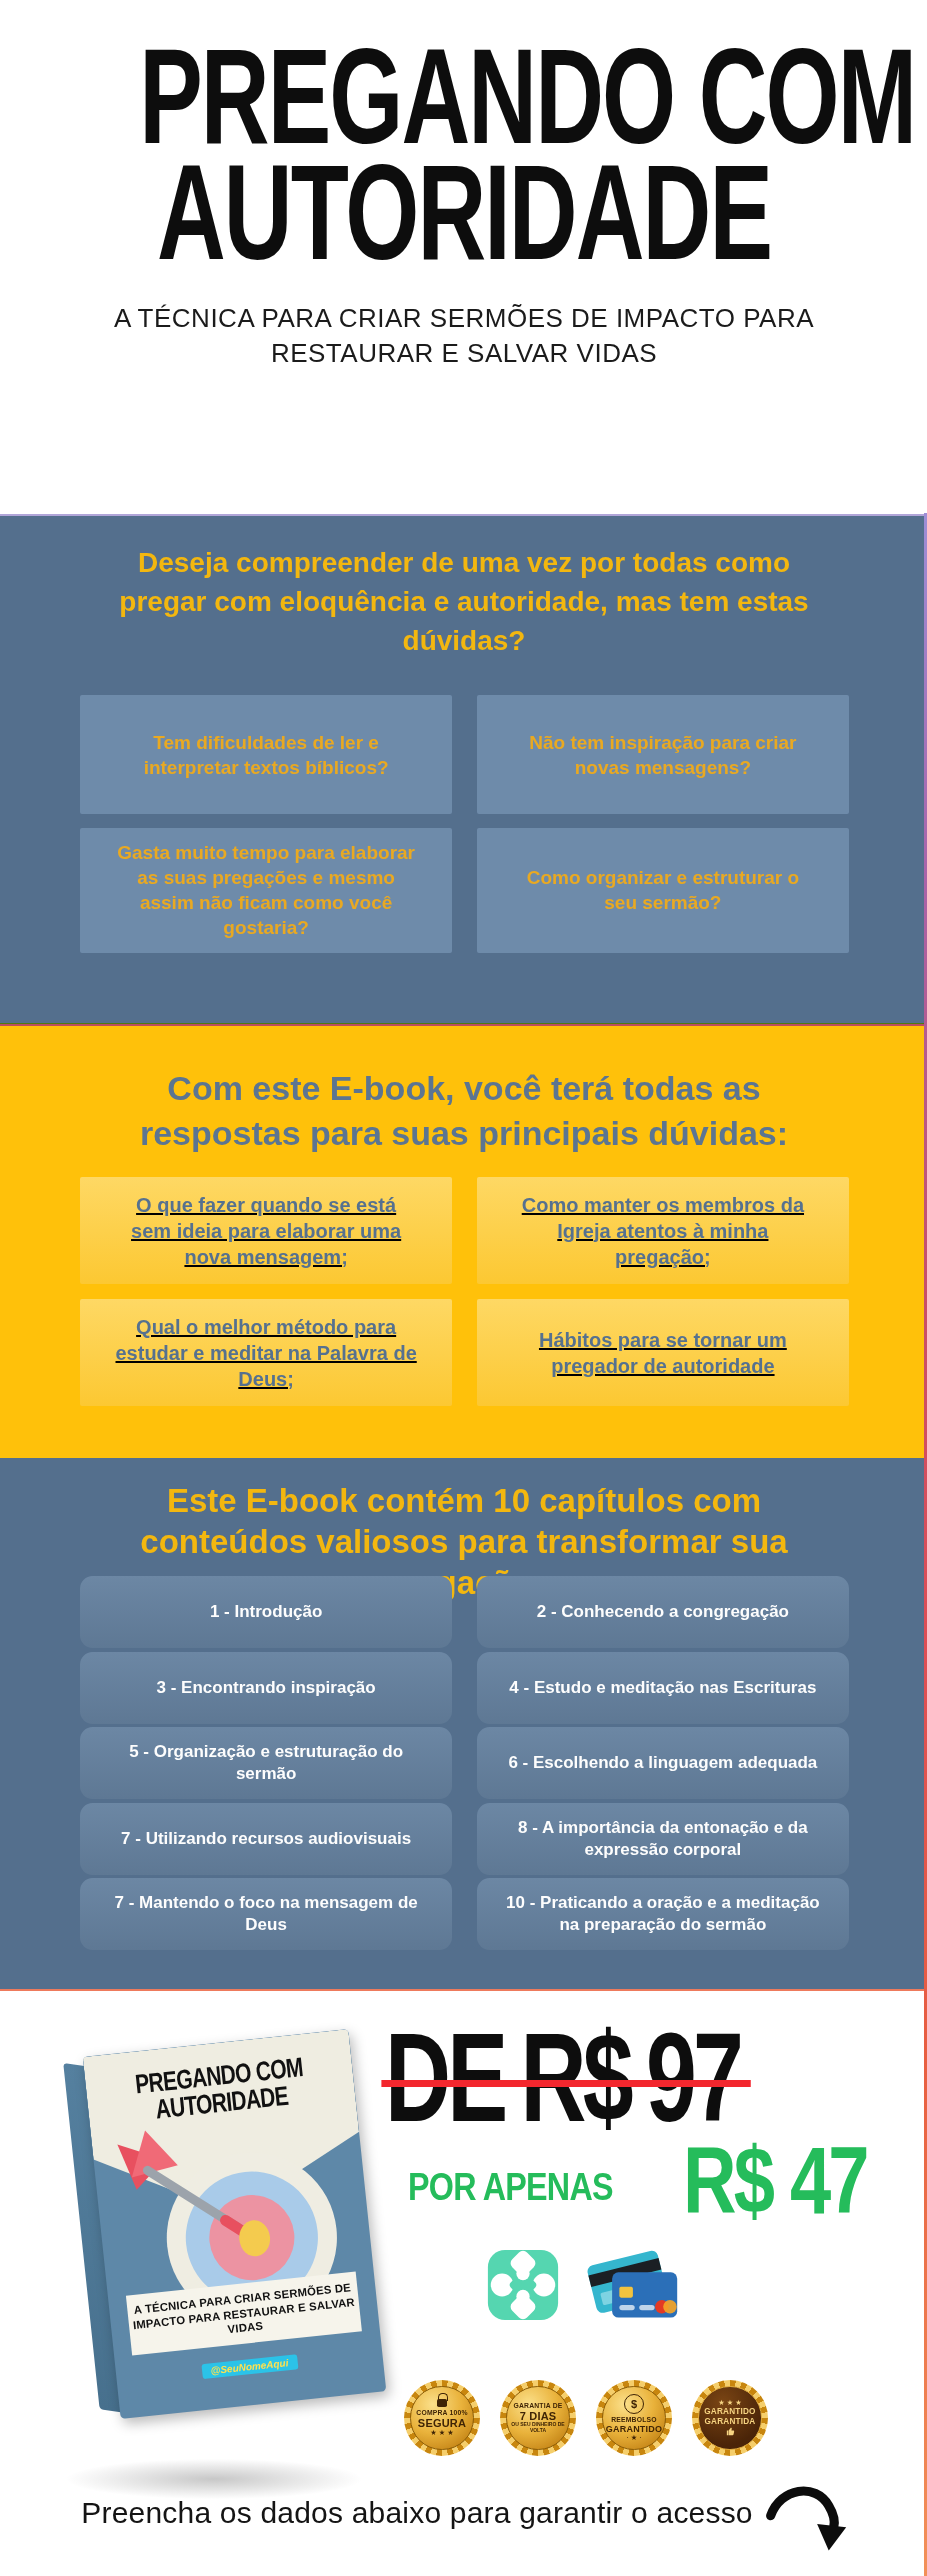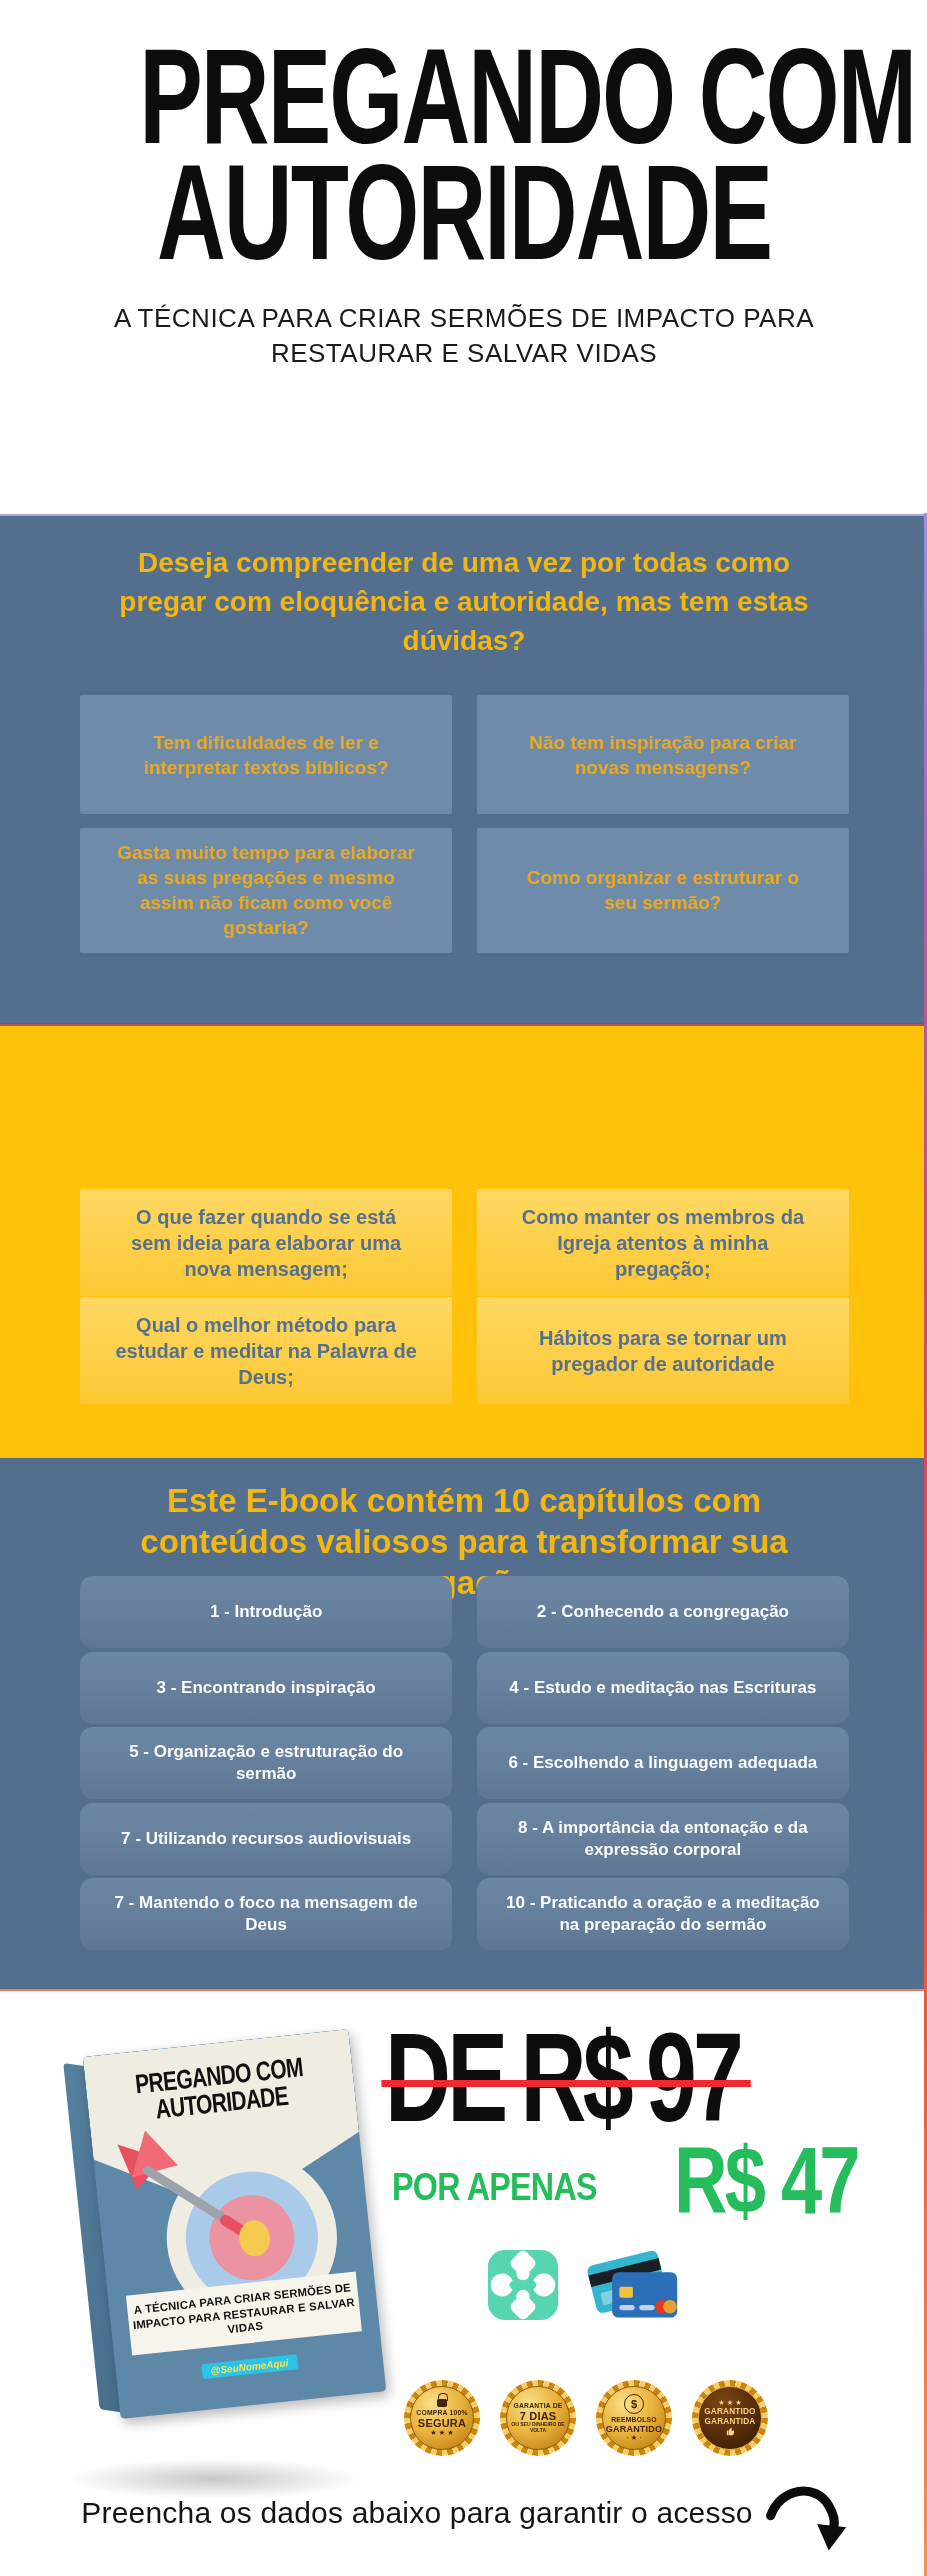--- a/index.html
+++ b/index.html
@@ -33,21 +33,21 @@
   
   .sec-heading { text-align:center; font-weight:700; margin:0 auto; }
   .doubts-heading   { padding-top:0; margin-top:27px; width:734px; font-size:28px; line-height:39px; color:#F3B70F; }
   .answers-heading  { margin-top:40px; width:706px; font-size:34px; line-height:45px; color:#5C7591; }
   .chapters-heading { margin-top:22px; width:761px; font-size:33px; line-height:41px; color:#F3B70F; }
   .qgrid {
     position:absolute; left:80px; width:769px;
     display:grid; grid-template-columns:1fr 1fr; column-gap:24.5px;
   }
   .doubts-grid  { top:179px; row-gap:13.6px; grid-auto-rows:minmax(119px,auto); }
-  .answers-grid { top:163px; row-gap:1px;  grid-auto-rows:minmax(107px,auto); }
+  .answers-grid { top:151px; row-gap:15px;  grid-auto-rows:minmax(107px,auto);text-decoration:underline; }
   .chapters-grid{ top:118px; row-gap:3.6px;  grid-auto-rows:72px; }
   .qbox {
     border-radius:2px; display:flex; align-items:center; justify-content:center;
     text-align:center; font-weight:700; padding:12.7px 34px;
   }
   .doubts-grid .qbox  { background:#6E8BAA; color:#E9A922; font-size:19px; line-height:25px; }
   .answers-grid .qbox { background:linear-gradient(180deg,#FED864,#FCC832); color:#56718F; font-size:20px; line-height:26px; }
   .chapters-grid .qbox{
     background:linear-gradient(180deg,#6C87A4,#5E7894); color:#FDFDFD;
     font-size:17px; line-height:22px; border-radius:12.7px; padding:7.2px 23.5px;
@@ -87,21 +87,21 @@
     padding:1.8px 9px; border-radius:2.7px; white-space:nowrap;
   }
   
   .price-col { position:absolute; left:385px; top:33px; width:534px; }
   .oldprice {
     position:relative; display:inline-block; color:#0D0D0D; white-space:nowrap;
     font-size:127px; font-weight:700; letter-spacing:-5.4px; word-spacing:-7.2px; line-height:107px;
     transform:scaleX(.72); transform-origin:left center;
   }
   .strike { position:absolute; left:-5.4px; right:-14.5px; top:52%; height:7.2px; background:#F3272E; }
-  .price-row { display:flex; align-items:flex-end; gap:25px; margin-top:9px; margin-left:7.2px; }
+  .price-row { display:flex; align-items:flex-end; gap:18px; margin-top:9px; margin-left:7.2px;justify-content:flex-end; }
   .por-apenas {
     color:#25BC5B; font-size:38px; font-weight:700; letter-spacing:-0.9px; white-space:nowrap;
     transform:scaleX(.85); transform-origin:left bottom; padding-bottom:11px;
   }
   .newprice {
     color:#25BC5B; font-size:95px; font-weight:700; letter-spacing:-3.6px; line-height:80px; white-space:nowrap;
     transform:scaleX(.78); transform-origin:left bottom; margin-left:16.3px;
   }
   .pay-row { display:flex; align-items:center; gap:25px; margin-top:27px; margin-left:101px; }
   
@@ -151,20 +151,21 @@
     <h2 class="sec-heading doubts-heading">Deseja compreender de uma vez por todas como pregar com eloquência e autoridade, mas tem estas dúvidas?</h2>
     <div class="qgrid doubts-grid">
       <div class="qbox">Tem dificuldades de ler e interpretar textos bíblicos?</div>
       <div class="qbox">Não tem inspiração para criar novas mensagens?</div>
       <div class="qbox">Gasta muito tempo para elaborar as suas pregações e mesmo assim não ficam como você gostaria?</div>
       <div class="qbox">Como organizar e estruturar o seu sermão?</div>
     </div>
   </section>
 
   <section class="sec sec-answers">
+    <h2 class="sec-heading answers-heading">Com este E-book, você terá todas as respostas para suas principais dúvidas:</h2>
     <div class="qgrid answers-grid">
       <div class="qbox">O que fazer quando se está sem ideia para elaborar uma nova mensagem;</div>
       <div class="qbox">Como manter os membros da Igreja atentos à minha pregação;</div>
       <div class="qbox">Qual o melhor método para estudar e meditar na Palavra de Deus;</div>
       <div class="qbox">Hábitos para se tornar um pregador de autoridade</div>
     </div>
   </section>
 
   <section class="sec sec-chapters">
     <h2 class="sec-heading chapters-heading">Este E-book contém 10 capítulos com conteúdos valiosos para transformar sua pregação:</h2>

